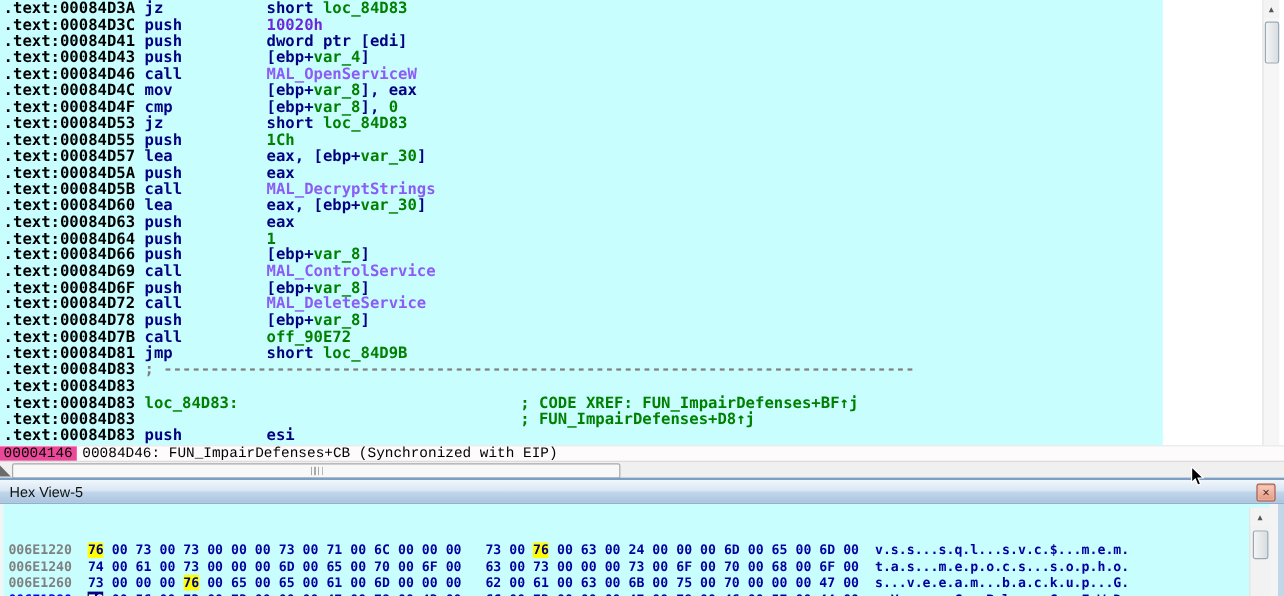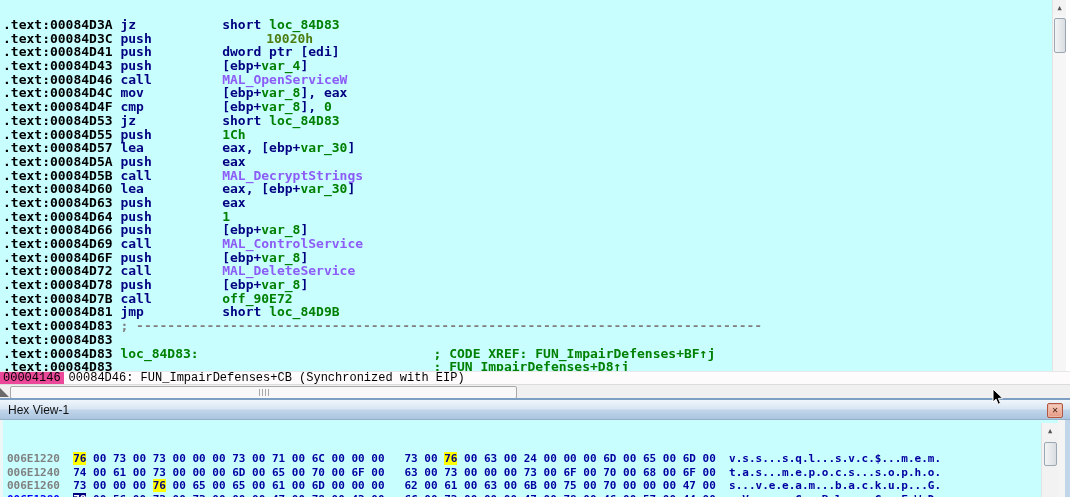--- a/index.html
+++ b/index.html
@@ -3,31 +3,31 @@
 <meta charset="utf-8">
 <style>
   html,body{margin:0;padding:0;}
   body{
     width:1070px;height:497px;position:relative;overflow:hidden;
     background:#ffffff;font-family:"DejaVu Sans Mono",monospace;
   }
   
   #top-pane{position:absolute;left:0;top:0;width:1070px;height:371px;background:#ffffff;}
   #listing{
-    position:absolute;left:0;top:0;width:1053px;height:371px;
-    background:#c9feff;padding:18px 0 0 3px;box-sizing:border-box;
+    position:absolute;left:0;top:0;width:969px;height:371px;
+    background:#c9feff;padding:1px 0 0 3px;box-sizing:border-box;
     font:bold 13px "DejaVu Sans Mono",monospace;line-height:13.7px;
     white-space:pre;overflow:hidden;
   }
   .dline{height:13.7px;}
   .tk-a{color:#000000;}
   .tk-ab{color:#000000;}
   .tk-m,.tk-k{color:#000080;}
   .tk-g{color:#008000;}
-  .tk-o{color:#4d7c0f;margin-left:44px;}
+  .tk-o{color:#6d28d9;}
   .tk-f{color:#8b5cf6;}
   .tk-c{color:#008000;}
   .tk-y{color:#808080;}
   
   .vscroll{position:absolute;background:#f6f6f6;border-left:1px solid #e3e3e3;}
   #vscroll-top{right:4px;top:0;width:13px;height:371px;}
   .sb-up{height:15px;display:flex;align-items:center;justify-content:center;
          font-size:7px;color:#555;background:#f3f3f3;}
   .sb-thumb{position:absolute;left:1px;width:10px;background:linear-gradient(90deg,#f4f4f4,#d9dde1);
             border:1px solid #9aa8b4;border-radius:2px;}
@@ -96,21 +96,21 @@
 <div id="status-line"><span id="status-offset">00004146</span><span id="status-pos">00084D46: FUN_ImpairDefenses+CB (Synchronized with EIP)</span></div>
 
 <div id="h-scroll">
   <div id="corner-triangle"></div>
   <div id="h-thumb">
     <div id="h-grip"></div>
   </div>
 </div>
 
 <div id="hex-header">
-  <span id="hex-title">Hex View-1</span>
+  <span id="hex-title">Hex View-5</span>
   <span id="hex-close">✕</span>
 </div>
 
 <div id="hex-pane">
   <div id="hex-rows"><div class="hrow"><span class="haddr">006E1220  </span><span class="hl-y">76</span> <span>00</span> <span>73</span> <span>00</span> <span>73</span> <span>00</span> <span>00</span> <span>00</span> <span>73</span> <span>00</span> <span>71</span> <span>00</span> <span>6C</span> <span>00</span> <span>00</span> <span>00</span>   <span>73</span> <span>00</span> <span class="hl-y">76</span> <span>00</span> <span>63</span> <span>00</span> <span>24</span> <span>00</span> <span>00</span> <span>00</span> <span>6D</span> <span>00</span> <span>65</span> <span>00</span> <span>6D</span> <span>00</span>  <span class="hascii">v.s.s...s.q.l...s.v.c.$...m.e.m.</span></div><div class="hrow"><span class="haddr">006E1240  </span><span>74</span> <span>00</span> <span>61</span> <span>00</span> <span>73</span> <span>00</span> <span>00</span> <span>00</span> <span>6D</span> <span>00</span> <span>65</span> <span>00</span> <span>70</span> <span>00</span> <span>6F</span> <span>00</span>   <span>63</span> <span>00</span> <span>73</span> <span>00</span> <span>00</span> <span>00</span> <span>73</span> <span>00</span> <span>6F</span> <span>00</span> <span>70</span> <span>00</span> <span>68</span> <span>00</span> <span>6F</span> <span>00</span>  <span class="hascii">t.a.s...m.e.p.o.c.s...s.o.p.h.o.</span></div><div class="hrow"><span class="haddr">006E1260  </span><span>73</span> <span>00</span> <span>00</span> <span>00</span> <span class="hl-y">76</span> <span>00</span> <span>65</span> <span>00</span> <span>65</span> <span>00</span> <span>61</span> <span>00</span> <span>6D</span> <span>00</span> <span>00</span> <span>00</span>   <span>62</span> <span>00</span> <span>61</span> <span>00</span> <span>63</span> <span>00</span> <span>6B</span> <span>00</span> <span>75</span> <span>00</span> <span>70</span> <span>00</span> <span>00</span> <span>00</span> <span>47</span> <span>00</span>  <span class="hascii">s...v.e.e.a.m...b.a.c.k.u.p...G.</span></div><div class="hrow"><span class="haddr haddr-cur">006E1280  </span><span class="hl-s">78</span> <span>00</span> <span>56</span> <span>00</span> <span>73</span> <span>00</span> <span>73</span> <span>00</span> <span>00</span> <span>00</span> <span>47</span> <span>00</span> <span>78</span> <span>00</span> <span>42</span> <span>00</span>   <span>6C</span> <span>00</span> <span>72</span> <span>00</span> <span>00</span> <span>00</span> <span>47</span> <span>00</span> <span>78</span> <span>00</span> <span>46</span> <span>00</span> <span>57</span> <span>00</span> <span>44</span> <span>00</span>  <span class="hascii">x.V.s.s...G.x.B.l.r...G.x.F.W.D.</span></div></div>
 </div>
 <div id="hex-gap-strip"></div>
 <div id="hex-right-strip"></div>
 <div id="vscroll-hex" class="vscroll">
   <div class="sb-up">▲</div>

